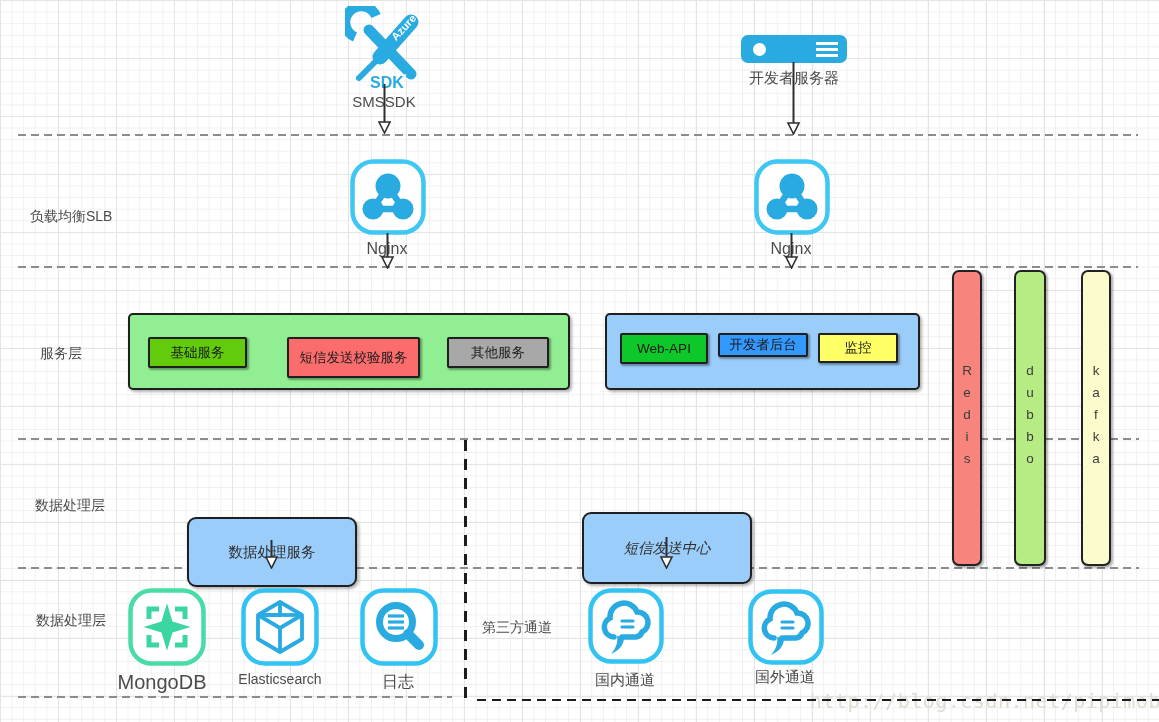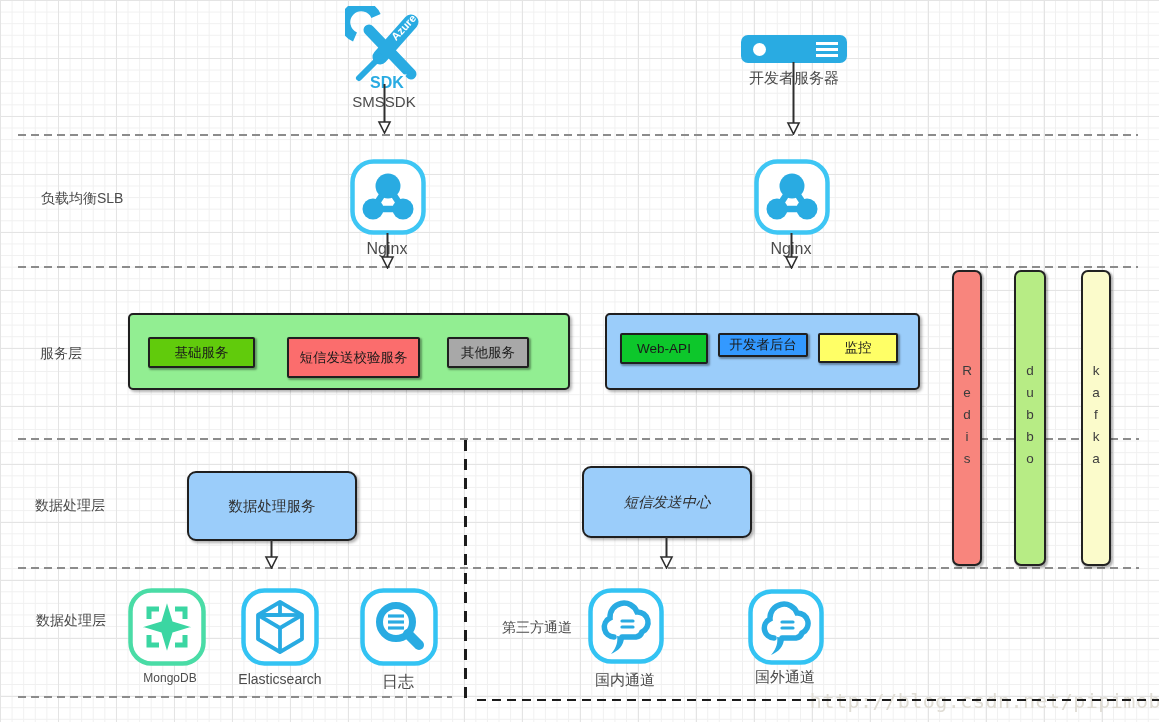--- a/index.html
+++ b/index.html
@@ -14,21 +14,21 @@
       linear-gradient(90deg,#f0f0f0 1px, transparent 1px);
     background-size:58px 58px,58px 58px,11.6px 11.6px,11.6px 11.6px;
   }
   .hdash{position:absolute;height:1.6px;background:repeating-linear-gradient(90deg,#8c8c8c 0 8px,transparent 8px 13px);}
   .hdash-bold{position:absolute;height:2.4px;background:repeating-linear-gradient(90deg,#1c1c1c 0 9px,transparent 9px 15px);}
   .vdash-bold{position:absolute;width:3px;background:repeating-linear-gradient(180deg,#1c1c1c 0 11px,transparent 11px 19px);}
   .layer-label{position:absolute;font-size:14px;color:#4b4b4b;white-space:nowrap;}
   .caption{position:absolute;text-align:center;font-size:15px;color:#4b4b4b;white-space:nowrap;}
   .group-box{position:absolute;border:2.5px solid #1f1f1f;border-radius:5px;box-shadow:2px 2px 3px rgba(0,0,0,.3);box-sizing:border-box;}
   .inner-box{position:absolute;border:2px solid #1f1f1f;border-radius:2px;display:flex;align-items:center;justify-content:center;font-size:13.5px;color:#1a1a1a;box-shadow:1.5px 1.5px 2px rgba(0,0,0,.35);box-sizing:border-box;}
-  .proc-box{position:absolute;border:2.5px solid #1f1f1f;border-radius:9px;display:flex;align-items:center;justify-content:center;font-size:14.5px;color:#2e2e2e;box-shadow:2px 2px 3px rgba(0,0,0,.3);box-sizing:border-box;}
+  .proc-box{position:absolute;border:2.5px solid #1f1f1f;border-radius:9px;display:flex;align-items:center;justify-content:center;font-size:14.5px;color:#2e2e2e;box-shadow:2px 2px 3px rgba(0,0,0,.3);box-sizing:border-box;margin-top:46px;}
   .bar{position:absolute;border:2.5px solid #222;border-radius:7px;display:flex;align-items:center;justify-content:center;
        writing-mode:vertical-rl;text-orientation:upright;letter-spacing:7px;font-size:13.5px;color:#3c3c3c;
        box-shadow:1.5px 1.5px 2px rgba(0,0,0,.3);box-sizing:border-box;}
   .abs{position:absolute;}
   .ashaft{stroke:#2e2e2e;stroke-width:2;}
   .ahead{fill:#fff;stroke:#2e2e2e;stroke-width:1.6;}
   .server-icon{position:absolute;background:#29ABE2;border-radius:7px;}
   .server-dot{position:absolute;left:12px;top:8px;width:13px;height:13px;border-radius:50%;background:#fff;}
   .server-line{position:absolute;right:9px;width:22px;height:3px;background:#fff;}
   .watermark{position:absolute;right:-2px;top:689px;font-family:"DejaVu Sans Mono","Liberation Mono",monospace;
@@ -42,25 +42,25 @@
   <div class="watermark">http://blog.csdn.net/pipimob</div>
 
   <div class="hdash" style="left:18px;top:134px;width:1120px;"></div>
   <div class="hdash" style="left:18px;top:266px;width:1120px;"></div>
   <div class="hdash" style="left:18px;top:438px;width:1121px;"></div>
   <div class="hdash" style="left:18px;top:567px;width:1121px;"></div>
   <div class="hdash" style="left:18px;top:696px;width:434px;"></div>
   <div class="hdash-bold" style="left:477px;top:699px;width:682px;"></div>
   <div class="vdash-bold" style="left:464px;top:440px;height:260px;"></div>
 
-  <div class="layer-label" style="left:30px;top:190px;margin-left:11px;">负载均衡SLB</div>
+  <div class="layer-label" style="left:30px;top:208px;">负载均衡SLB</div>
   <div class="layer-label" style="left:40px;top:345px;">服务层</div>
   <div class="layer-label" style="left:35px;top:497px;">数据处理层</div>
   <div class="layer-label" style="left:36px;top:612px;">数据处理层</div>
-  <div class="layer-label" style="left:482px;top:619px;margin-left:20px;">第三方通道</div>
+  <div class="layer-label" style="left:482px;top:619px;">第三方通道</div>
 
   <svg class="abs" style="left:345px;top:6px;" width="82" height="86">
     <path d="M31 10 A16 16 0 1 0 10 31" fill="none" stroke="#29ABE2" stroke-width="10"></path>
     <line x1="24" y1="24" x2="66" y2="68" stroke="#29ABE2" stroke-width="11" stroke-linecap="round"></line>
     <line x1="66" y1="16" x2="35" y2="51" stroke="#29ABE2" stroke-width="15" stroke-linecap="round"></line>
     <line x1="35" y1="51" x2="14" y2="72" stroke="#29ABE2" stroke-width="6" stroke-linecap="round"></line>
     <text transform="rotate(-47 57 23)" x="44" y="27" fill="#ffffff" font-size="11" font-weight="bold">Azure</text>
     <text x="25" y="82" fill="#29ABE2" font-size="16" font-weight="bold" stroke="#ffffff" stroke-width="3" paint-order="stroke">SDK</text>
   </svg>
   <div class="caption" style="left:334px;top:93px;width:100px;">SMSSDK</div>
@@ -109,27 +109,27 @@
       <circle cx="23" cy="50" r="10.5" fill="#29ABE2"></circle>
       <circle cx="53" cy="50" r="10.5" fill="#29ABE2"></circle>
   </svg>
   <div class="caption" style="left:751px;top:240px;width:80px;font-size:16px;">Nginx</div>
   <svg class="abs" style="left:784px;top:233px;" width="15" height="36">
     <line class="ashaft" x1="7.5" y1="0" x2="7.5" y2="24"></line>
       <polygon class="ahead" points="7.5,35 2,24 13,24"></polygon>
   </svg>
 
   <div class="group-box" style="left: 128px; top: 313px; width: 442px; height: 77px; background-color: rgb(146, 238, 146);"></div>
-  <div class="inner-box" style="left: 148px; top: 337px; width: 107px; height: 31px; background-color: rgb(97, 203, 12);">
+  <div class="inner-box" style="left: 148px; top: 337px; width: 99px; height: 31px; background-color: rgb(97, 203, 12);">
     <span>基础服务</span>
   </div>
   <div class="inner-box" style="left: 287px; top: 337px; width: 133px; height: 41px; background-color: rgb(251, 109, 109);">
     <span>短信发送校验服务</span>
   </div>
-  <div class="inner-box" style="left: 447px; top: 337px; width: 82px; height: 31px; background-color: rgb(168, 168, 168);">
+  <div class="inner-box" style="left: 447px; top: 337px; width: 102px; height: 31px; background-color: rgb(168, 168, 168);">
     <span>其他服务</span>
   </div>
 
   <div class="group-box" style="left: 605px; top: 313px; width: 315px; height: 77px; background-color: rgb(155, 205, 250);"></div>
   <div class="inner-box" style="left: 620px; top: 333px; width: 88px; height: 31px; background-color: rgb(13, 199, 43);">
     <span>Web-API</span>
   </div>
   <div class="inner-box" style="left: 718px; top: 333px; width: 90px; height: 24px; background-color: rgb(51, 153, 255);">
     <span>开发者后台</span>
   </div>
@@ -166,21 +166,21 @@
   <svg class="abs" style="left:128px;top:588px;" width="78" height="78">
     <rect x="2.5" y="2.5" width="73" height="73" rx="21" fill="#fff" stroke="#4ADCA6" stroke-width="4.5"></rect>
     <g stroke="#3BD6A2" stroke-width="5" fill="none">
       <path d="M31 21 h-10 v10"></path>
         <path d="M47 21 h10 v10"></path>
         <path d="M57 47 v10 h-10"></path>
         <path d="M31 57 h-10 v-10"></path>
     </g>
     <polygon points="39,11 45.5,32.5 67,39 45.5,45.5 39,67 32.5,45.5 11,39 32.5,32.5" fill="#3BD6A2" stroke="#fff" stroke-width="2.5"></polygon>
   </svg>
-  <div class="caption" style="left:120px;top:671px;width:100px;font-size:12px;">MongoDB</div>
+  <div class="caption" style="left:112px;top:671px;width:100px;font-size:20px;">MongoDB</div>
 
   <svg class="abs" style="left:241px;top:588px;" width="78" height="78">
     <rect x="2.5" y="2.5" width="73" height="73" rx="21" fill="#fff" stroke="#33C3F3" stroke-width="4.5"></rect>
     <g stroke="#29ABE2" stroke-width="3.8" fill="none" stroke-linejoin="round">
       <polygon points="39,14 61,27 61,51 39,64 17,51 17,27"></polygon>
       <polyline points="17,27 39,40 61,27"></polyline>
       <line x1="39" y1="40" x2="39" y2="64"></line>
       <polyline points="39,14 39,27 17,27"></polyline>
         <polyline points="39,27 61,27"></polyline>
     </g>

